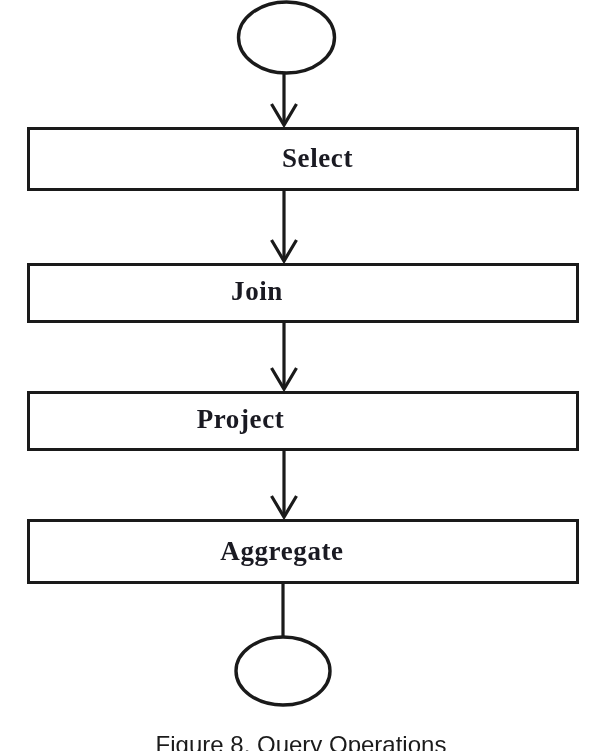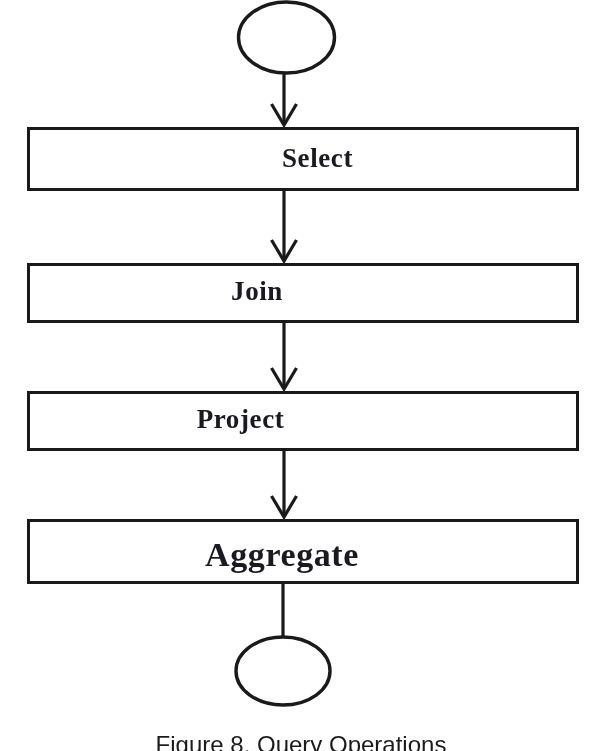--- a/index.html
+++ b/index.html
@@ -94,17 +94,17 @@
 
     <ellipse cx="283" cy="671" rx="47" ry="34" fill="#ffffff" stroke="#1a1a1a" stroke-width="3.4"></ellipse>
   </svg>
 
   <div class="node-label" style="left:0;width:575px;top:145px;font-size:27px;margin-left:30px;">Select</div>
 
   <div class="node-label" style="left:0;width:514px;top:278px;font-size:27px;">Join</div>
 
   <div class="node-label" style="left:0;width:481px;top:406px;font-size:27px;">Project</div>
 
-  <div class="node-label" style="left:0;width:564px;top:538px;font-size:34px;">Aggregate</div>
+  <div class="node-label" style="left:0;width:564px;top:538px;font-size:27px;">Aggregate</div>
 
   <div class="caption" style="top:733px;font-size:24px;">Figure 8. Query Operations</div>
 
 </div>
 
 </body></html>

